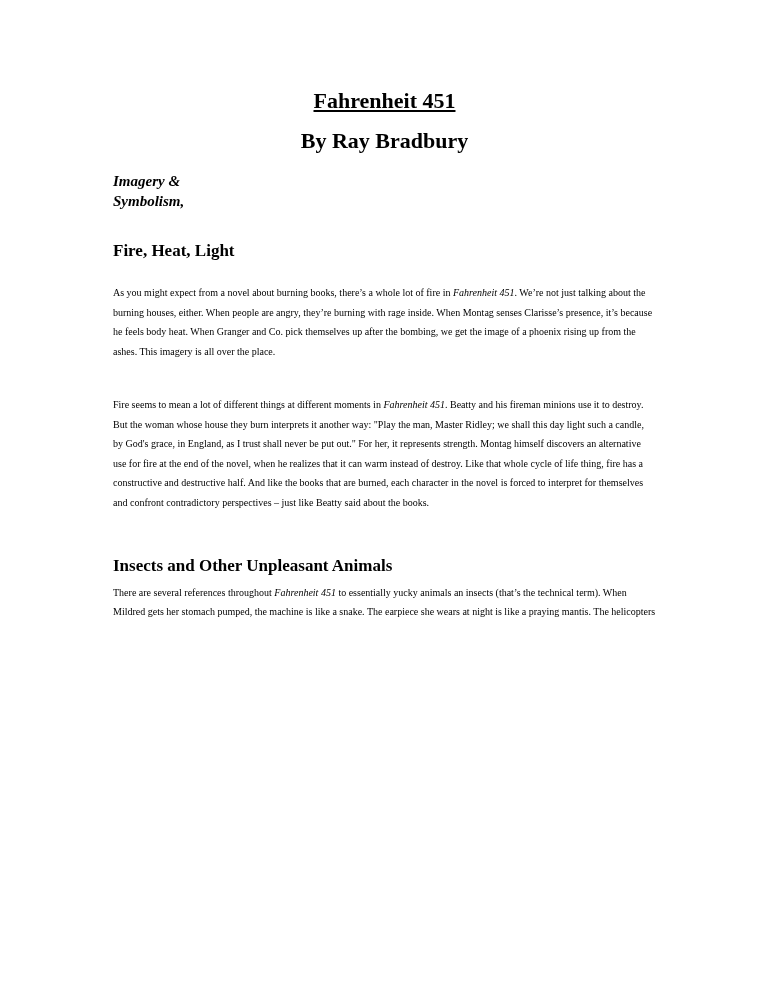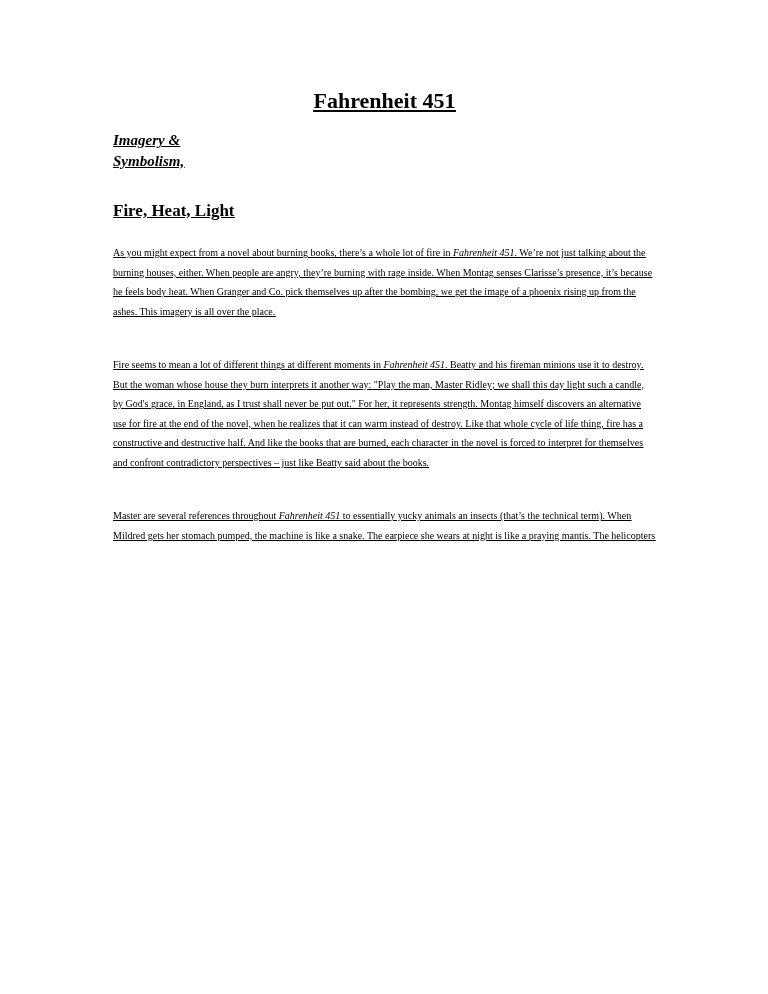--- a/index.html
+++ b/index.html
@@ -1,15 +1,15 @@
 <!DOCTYPE html>
 <html><head>
 <meta charset="utf-8">
 <style>
-  * { box-sizing: border-box; text-decoration: underline; }
+  * { box-sizing: border-box; }
   html, body {
     margin: 0;
     padding: 0;
     background: #ffffff;
   }
   .page {
     position: relative;
     width: 768px;
     height: 994px;
     margin: 0 auto;
@@ -57,28 +57,30 @@
   .para-tight { margin-top: 6px; }
   .run-italic { font-style: italic; }
 </style>
 </head>
 <body>
 
 <div class="page">
 
   <h1 class="doc-title">Fahrenheit 451</h1>
 
+  <h2 class="doc-subtitle">By Ray Bradbury</h2>
 
   <div class="doc-label">
     <div>Imagery &amp;</div>
     <div>Symbolism,</div>
   </div>
 
   <h3 class="section-heading">Fire, Heat, Light</h3>
 
   <p class="para"><span>As you might expect from a novel about burning books, there’s a whole lot of fire in </span><span class="run-italic">Fahrenheit 451</span><span>. We’re not just talking about the burning houses, either. When people are angry, they’re burning with rage inside. When Montag senses Clarisse’s presence, it’s because he feels body heat. When Granger and Co. pick themselves up after the bombing, we get the image of a phoenix rising up from the ashes. This imagery is all over the place.</span></p>
 
   <p class="para"><span>Fire seems to mean a lot of different things at different moments in </span><span class="run-italic">Fahrenheit 451</span><span>. Beatty and his fireman minions use it to destroy. But the woman whose house they burn interprets it another way: "Play the man, Master Ridley; we shall this day light such a candle, by God's grace, in England, as I trust shall never be put out." For her, it represents strength. Montag himself discovers an alternative use for fire at the end of the novel, when he realizes that it can warm instead of destroy. Like that whole cycle of life thing, fire has a constructive and destructive half. And like the books that are burned, each character in the novel is forced to interpret for themselves and confront contradictory perspectives – just like Beatty said about the books.</span></p>
 
+  <h3 class="section-heading heading-insects">Insects and Other Unpleasant Animals</h3>
 
-  <p class="para para-tight"><span>Master are several references throughout </span><span class="run-italic">Fahrenheit 451</span><span> to essentially yucky animals an insects (that’s the technical term). When Mildred gets her stomach pumped, the machine is like a snake. The earpiece she wears at night is like a praying mantis. The helicopters</span></p>
+  <p class="para para-tight"><span>There are several references throughout </span><span class="run-italic">Fahrenheit 451</span><span> to essentially yucky animals an insects (that’s the technical term). When Mildred gets her stomach pumped, the machine is like a snake. The earpiece she wears at night is like a praying mantis. The helicopters</span></p>
 
 </div>
 
 </body></html>

